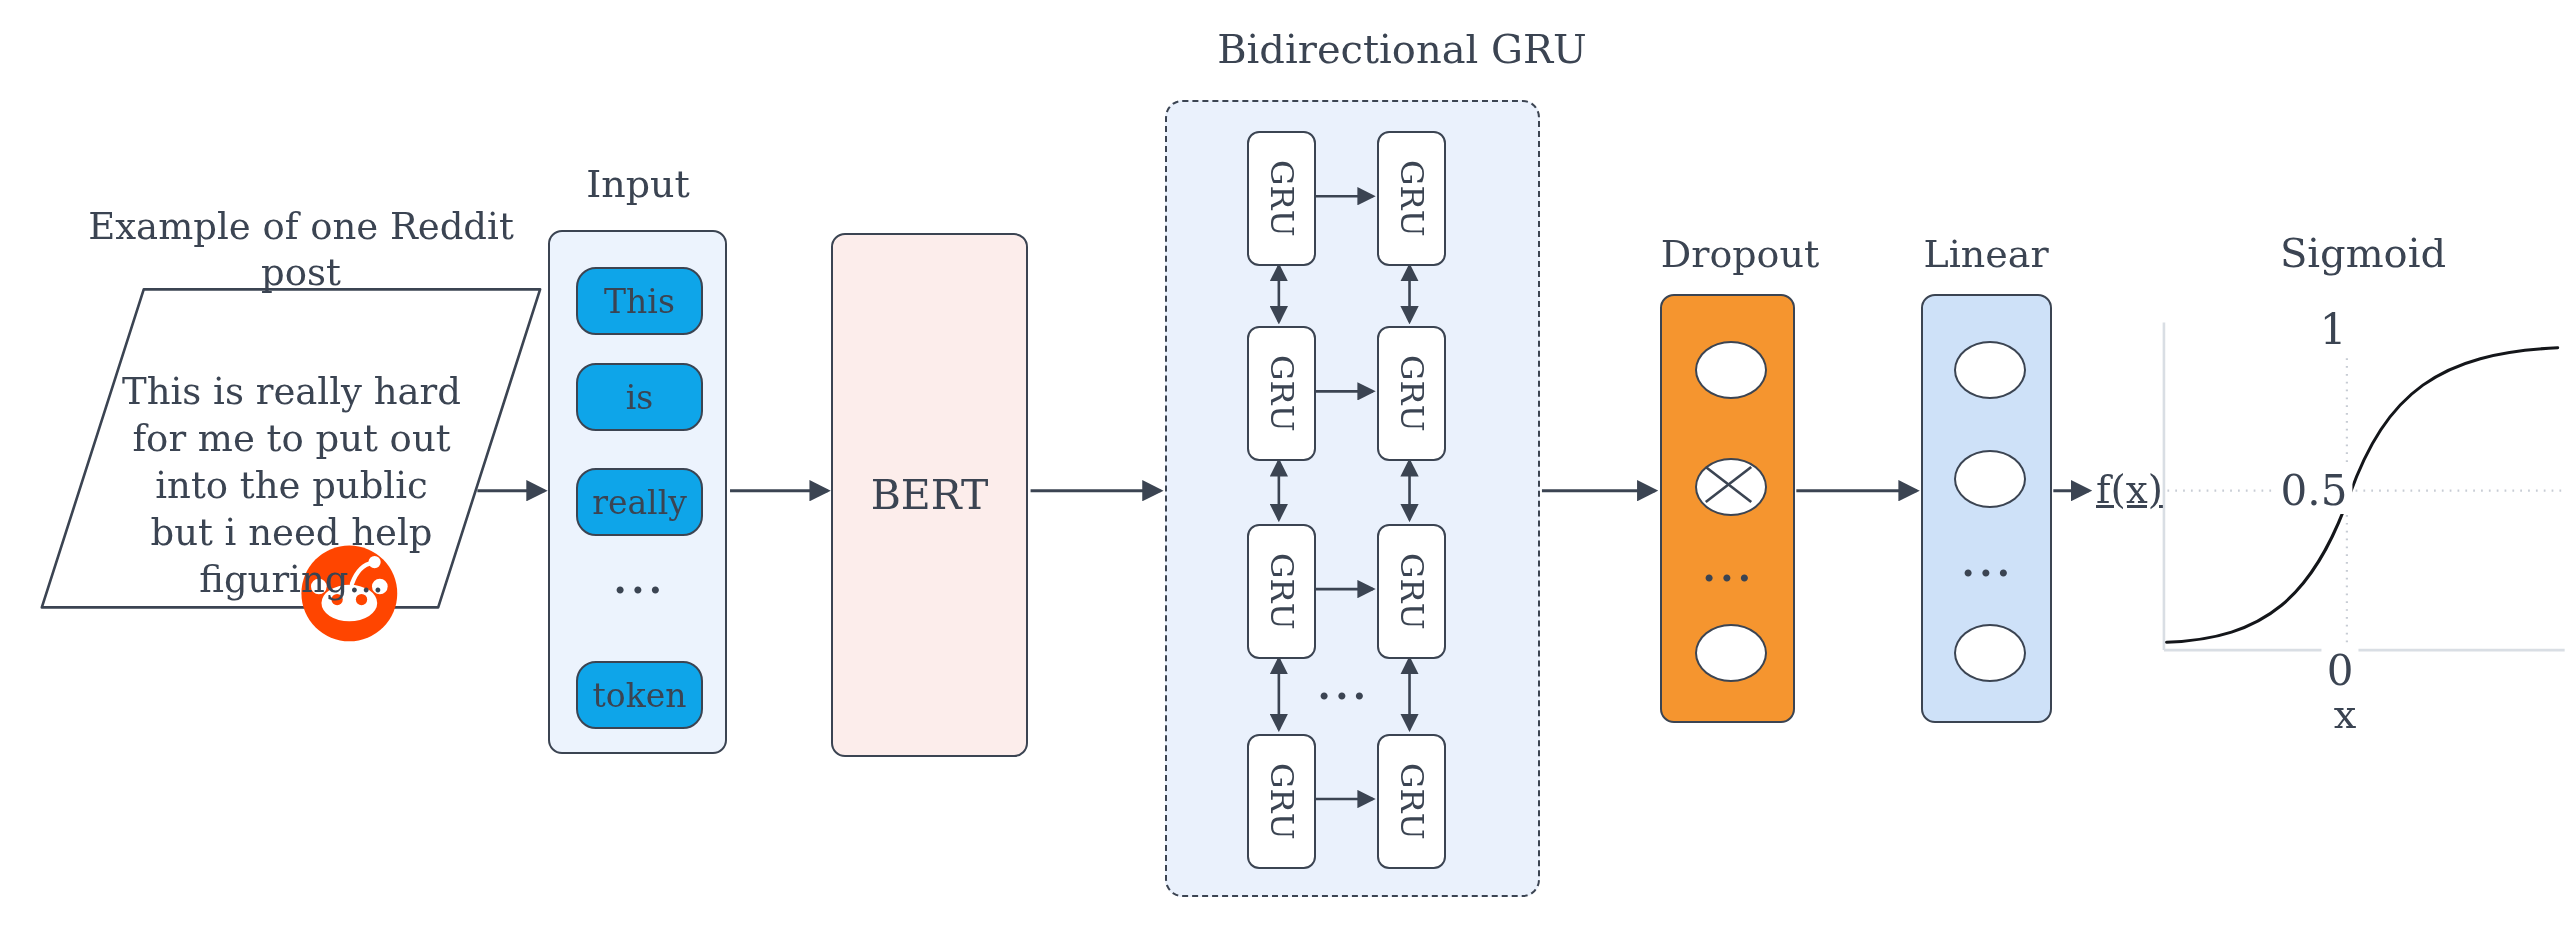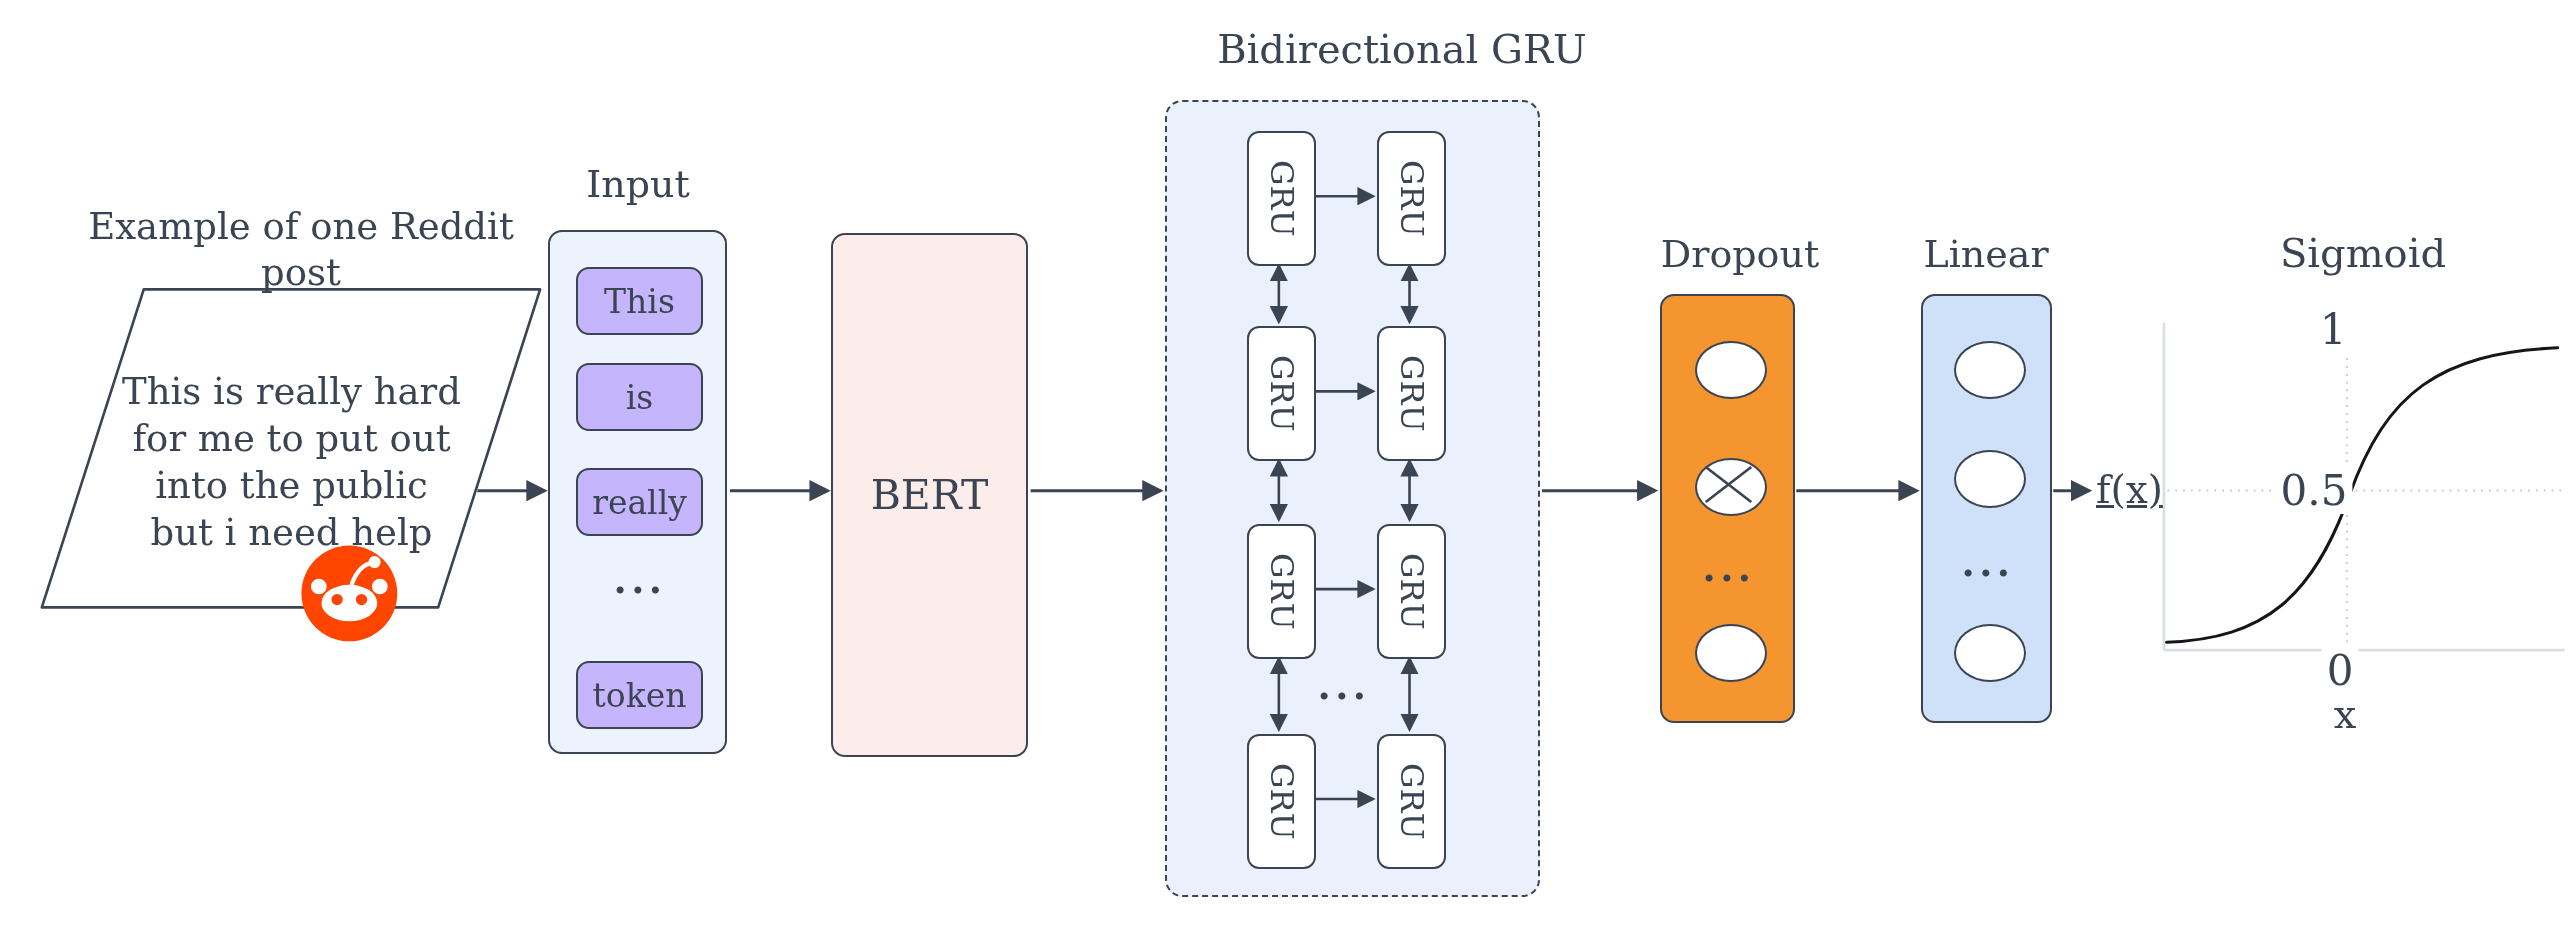--- a/index.html
+++ b/index.html
@@ -16,22 +16,22 @@
   }
   html,body{margin:0;padding:0;background:#ffffff;}
   .canvas{
     position:relative;width:2576px;height:936px;background:#ffffff;overflow:hidden;
     font-family:"DejaVu Serif","Liberation Serif",serif;color:var(--text);
   }
   .layer{position:absolute;left:0;top:0;width:2576px;height:936px;}
   .abs{position:absolute;box-sizing:border-box;}
   .lbl{position:absolute;transform:translateX(-50%);font-size:38px;white-space:nowrap;color:var(--text);}
   .box{position:absolute;box-sizing:border-box;border:2.6px solid var(--stroke);border-radius:14px;}
-  .token{position:absolute;left:26px;width:123px;height:64px;background:#c4b5fd;border:2.2px solid var(--stroke);
-         border-radius:13px;display:flex;align-items:center;justify-content:center;font-size:33px;}
+  .token{position:absolute;left:26px;width:123px;height:64px;background:#0ea5e9;border:2.2px solid var(--stroke);
+         border-radius:20px;display:flex;align-items:center;justify-content:center;font-size:33px;}
   .grucell{position:absolute;width:65px;height:131px;background:#ffffff;border:2.2px solid var(--stroke);
            border-radius:12.2px;display:flex;align-items:center;justify-content:center;}
   .grucell span{writing-mode:vertical-rl;text-orientation:mixed;font-size:32px;color:var(--text);}
   .neuron{position:absolute;width:68px;height:54px;background:#ffffff;border:2.6px solid var(--stroke);border-radius:50%;}
   .dots{position:absolute;transform:translate(-50%,-50%);font-size:38px;font-weight:bold;letter-spacing:4.4px;
         line-height:1;color:var(--text);}
   .ticklbl{position:absolute;transform:translateX(-50%);font-size:42px;background:#ffffff;padding:0 5.2px;line-height:1.1;}
   .center-text{display:flex;align-items:center;justify-content:center;}
 </style>
 </head>
@@ -93,20 +93,21 @@
 
   <div class="abs" style="left:301px;top:204px;transform:translateX(-50%);font-size:37px;line-height:46px;text-align:center;white-space:nowrap;">
     <div>Example of one Reddit</div>
     <div>post</div>
   </div>
   <div class="abs" style="left:98px;top:368px;width:387px;font-size:37px;line-height:47px;text-align:center;">
     <div>This is really hard</div>
     <div>for me to put out</div>
     <div>into the public</div>
     <div>but i need help</div>
+    <div>figuring...</div>
   </div>
 
   <div class="lbl" style="left:638px;top:162px;">Input</div>
   <div class="box" style="left:548px;top:230px;width:179px;height:524px;background:var(--input-fill);">
     <div class="token" style="top:35px;">This</div>
     <div class="token" style="top:131px;">is</div>
     <div class="token" style="top:236px;">really</div>
     <div class="dots" style="left:90px;top:348px;">...</div>
     <div class="token" style="top:429px;">token</div>
   </div>

